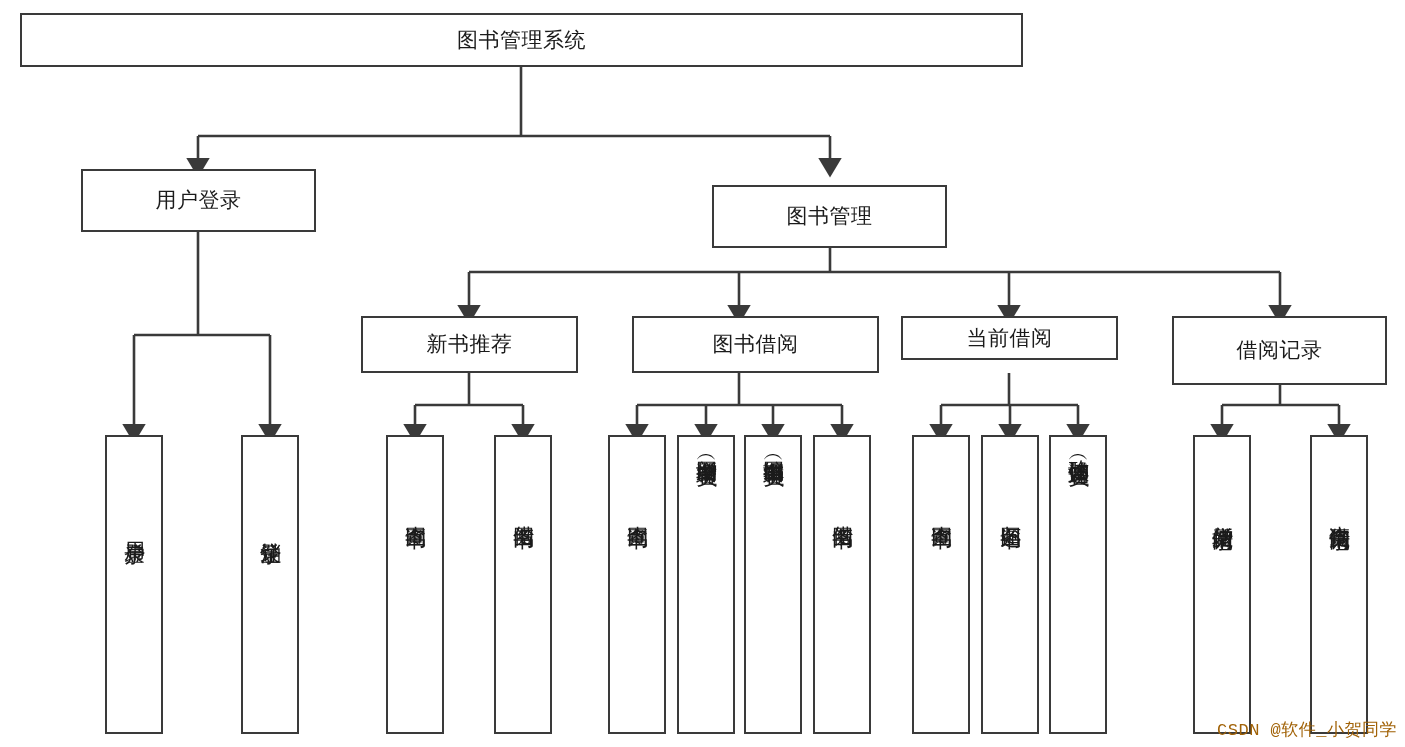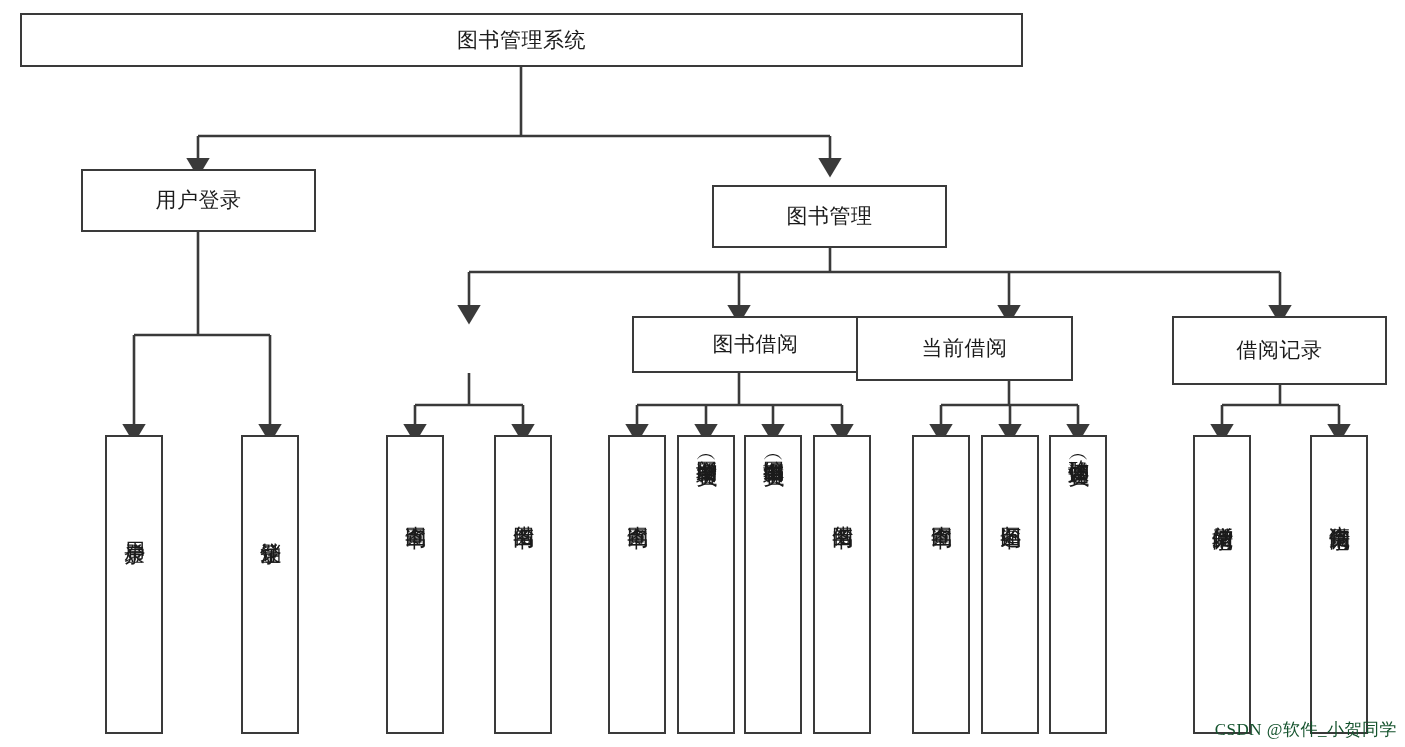--- a/index.html
+++ b/index.html
@@ -74,25 +74,25 @@
   }
   .node.vertical.align-top {
     align-items: flex-start;
     padding-top: 6px;
   }
   #watermark {
     position: absolute;
     right: 8px;
     bottom: 6px;
     font-size: 17px;
-    color: #14532d;
+    color: #a16207;
     letter-spacing: 0.5px;
     z-index: 5;
     white-space: nowrap;
-    font-family: Liberation Serif, serif;
+    font-family: Liberation Mono, monospace;
   }
 </style>
 </head>
 <body>
 
 <div id="diagram-canvas">
 
   <svg id="edge-layer" viewBox="0 0 1405 747" width="1405" height="747" xmlns="http://www.w3.org/2000/svg">
     <defs>
       <marker id="arrowhead" markerWidth="9" markerHeight="9" refX="1.5" refY="4.5" orient="auto" markerUnits="strokeWidth">
@@ -147,24 +147,27 @@
     <span class="node-label">图书管理系统</span>
   </div>
 
   <div class="node horizontal" style="left:81px; top:169px; width:235px; height:63px;">
     <span class="node-label">用户登录</span>
   </div>
   <div class="node horizontal" style="left:712px; top:185px; width:235px; height:63px;">
     <span class="node-label">图书管理</span>
   </div>
 
+  <div class="node horizontal" style="left:361px; top:316px; width:217px; height:57px;">
+    <span class="node-label">新书推荐</span>
+  </div>
   <div class="node horizontal" style="left:632px; top:316px; width:247px; height:57px;">
     <span class="node-label">图书借阅</span>
   </div>
-  <div class="node horizontal" style="left:856px; top:316px; width:217px; height:65px;">
+  <div class="node horizontal" style="left:901px; top:316px; width:217px; height:44px;">
     <span class="node-label">当前借阅</span>
   </div>
   <div class="node horizontal" style="left:1172px; top:316px; width:215px; height:69px;">
     <span class="node-label">借阅记录</span>
   </div>
 
   <div class="node vertical align-mid-deep" style="left:105px; top:435px; width:58px; height:299px;">
     <span class="node-label">用户登录</span>
   </div>
   <div class="node vertical align-mid-deep" style="left:241px; top:435px; width:58px; height:299px;">

